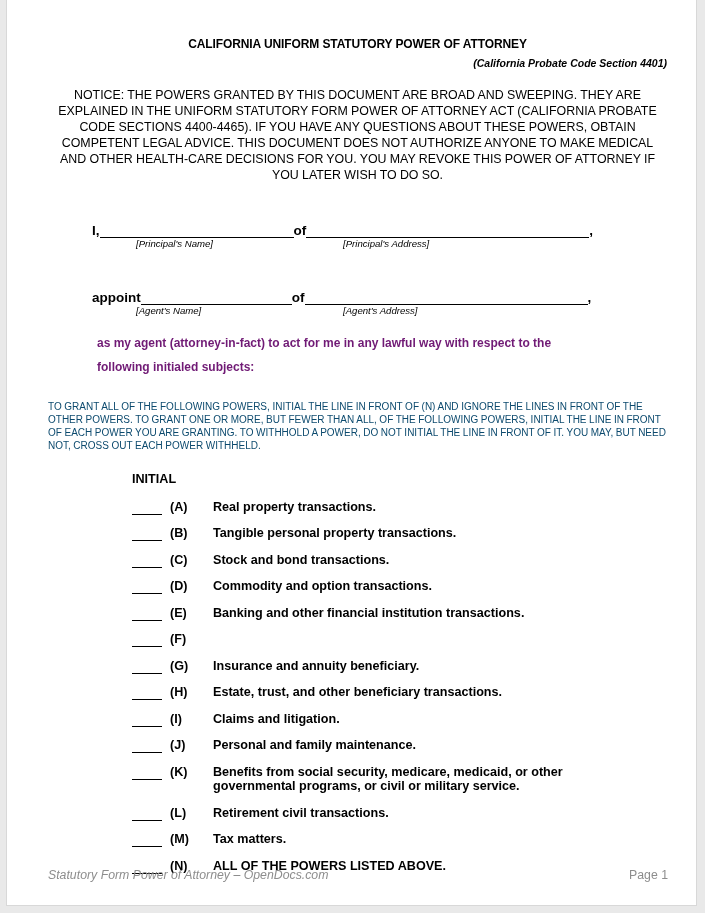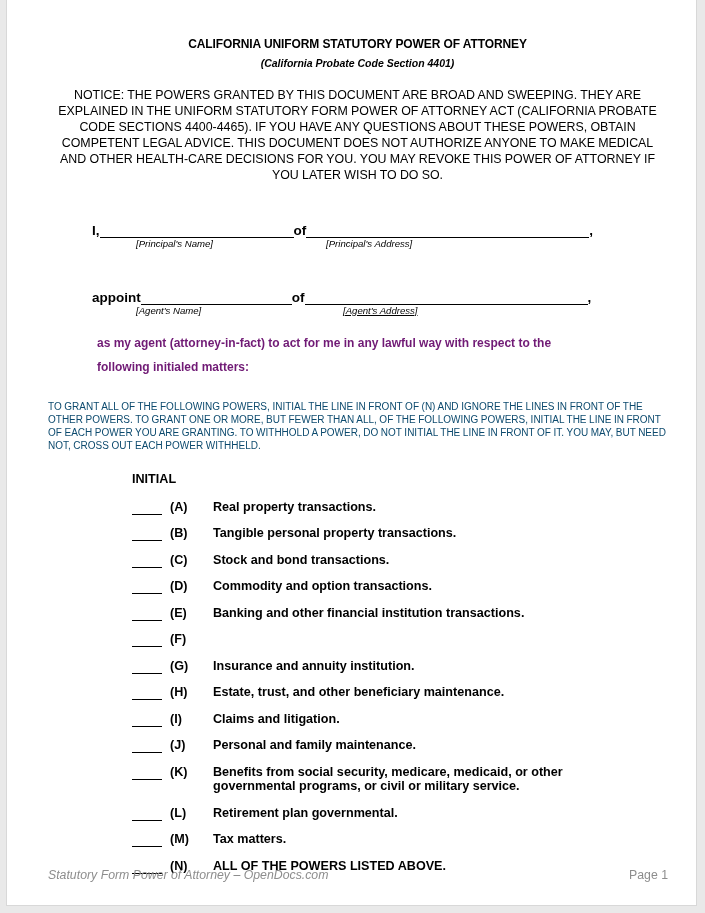--- a/index.html
+++ b/index.html
@@ -39,21 +39,21 @@
     text-align: center;
     font-size: 12px;
     font-weight: bold;
     letter-spacing: -0.1px;
     color: #000;
     line-height: 1.15;
   }
   .doc-subtitle {
     margin: 0;
     padding-top: 5px;
-    text-align: center;
+    text-align: right;
     font-size: 10.5px;
     font-style: italic;
     font-weight: bold;
     color: #000;
   }
 
   
   .notice {
     margin: 0;
     padding-top: 18px;
@@ -93,23 +93,23 @@
     font-style: italic;
     color: #000;
     font-weight: normal;
   }
   .caption {
     position: absolute;
     top: 0;
     white-space: nowrap;
   }
   .cap-principal-name { left: 88px; }
-  .cap-principal-addr { left: 278px; }
+  .cap-principal-addr { left: 295px; }
   .cap-agent-name    { left: 88px; }
-  .cap-agent-addr    { left: 295px; text-decoration: underline; }
+  .cap-agent-addr    { left: 295px; }
 
   
   .declaration {
     padding-top: 11px;
     padding-left: 49px;
     font-size: 12px;
     font-weight: bold;
     line-height: 2.0;
     color: #701a75;
   }
@@ -218,21 +218,21 @@
       </div>
       <div class="caption-row">
         <span class="caption cap-agent-name">[Agent's  Name]</span>
         <span class="caption cap-agent-addr">[Agent's Address]</span>
       </div>
 
     </div>
 
     <div class="declaration">
       <div>as my agent (attorney-in-fact) to act for me in any lawful way with respect to the</div>
-      <div>following initialed matters:</div>
+      <div>following initialed subjects:</div>
     </div>
 
     <p class="instructions">TO GRANT ALL OF THE FOLLOWING POWERS, INITIAL THE LINE IN FRONT OF (N) AND IGNORE THE LINES IN FRONT OF THE OTHER POWERS. TO GRANT ONE OR MORE, BUT FEWER THAN ALL, OF THE FOLLOWING POWERS, INITIAL THE LINE IN FRONT OF EACH POWER YOU ARE GRANTING. TO WITHHOLD A POWER, DO NOT INITIAL THE LINE IN FRONT OF IT. YOU MAY, BUT NEED NOT, CROSS OUT EACH POWER WITHHELD.</p>
 
     <div class="initial-head">INITIAL</div>
 
     <div class="powers">
 
       <div class="power-row">
         <span class="power-blank"></span>
@@ -265,27 +265,27 @@
       </div>
 
       <div class="power-row">
         <span class="power-blank"></span>
         <span class="power-letter">(F)</span>
       </div>
 
       <div class="power-row">
         <span class="power-blank"></span>
         <span class="power-letter">(G)</span>
-        <span class="power-label">Insurance and annuity institution.</span>
+        <span class="power-label">Insurance and annuity beneficiary.</span>
       </div>
 
       <div class="power-row">
         <span class="power-blank"></span>
         <span class="power-letter">(H)</span>
-        <span class="power-label">Estate, trust, and other beneficiary maintenance.</span>
+        <span class="power-label">Estate, trust, and other beneficiary transactions.</span>
       </div>
 
       <div class="power-row">
         <span class="power-blank"></span>
         <span class="power-letter">(I)</span>
         <span class="power-label">Claims and litigation.</span>
       </div>
 
       <div class="power-row">
         <span class="power-blank"></span>
@@ -295,21 +295,21 @@
 
       <div class="power-row">
         <span class="power-blank"></span>
         <span class="power-letter">(K)</span>
         <span class="power-label" style="max-width:372px;">Benefits from social security, medicare, medicaid, or other governmental programs, or civil or military service.</span>
       </div>
 
       <div class="power-row">
         <span class="power-blank"></span>
         <span class="power-letter">(L)</span>
-        <span class="power-label">Retirement plan governmental.</span>
+        <span class="power-label">Retirement civil transactions.</span>
       </div>
 
       <div class="power-row">
         <span class="power-blank"></span>
         <span class="power-letter">(M)</span>
         <span class="power-label">Tax matters.</span>
       </div>
 
       <div class="power-row">
         <span class="power-blank"></span>

